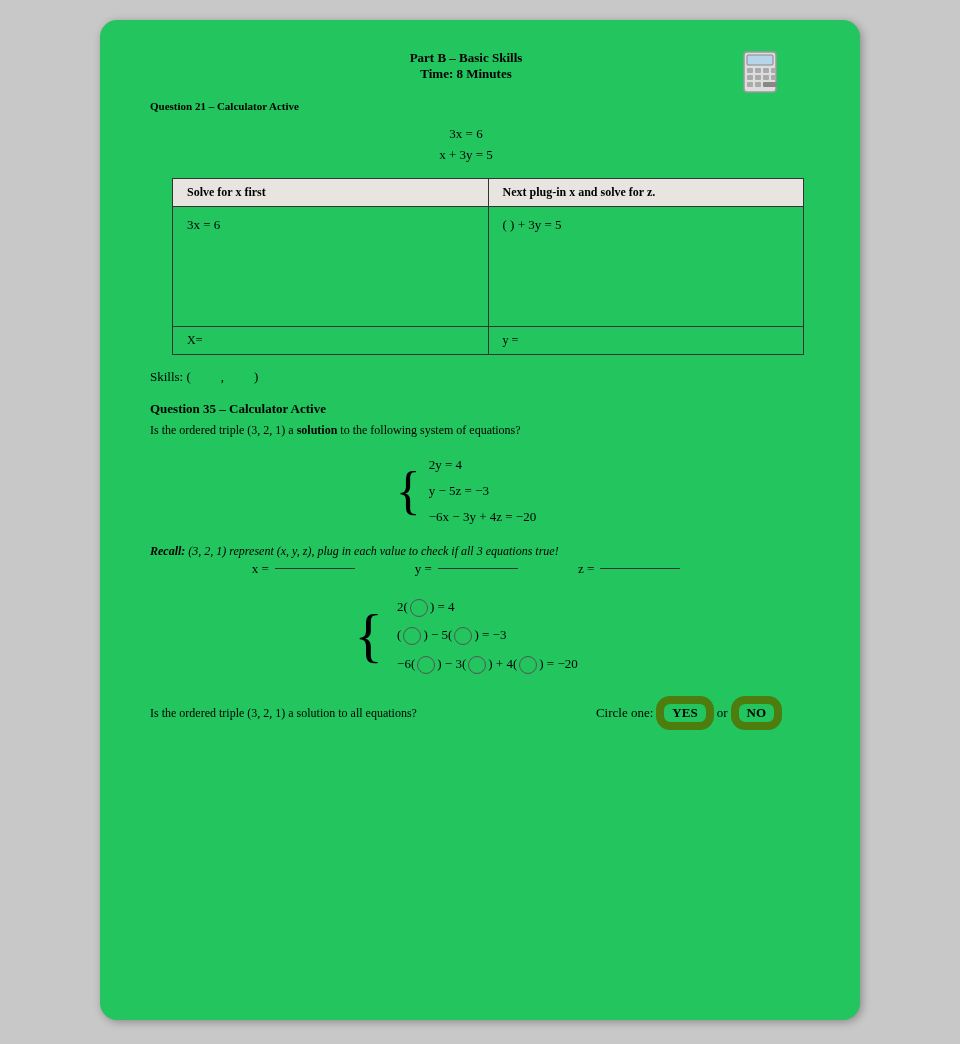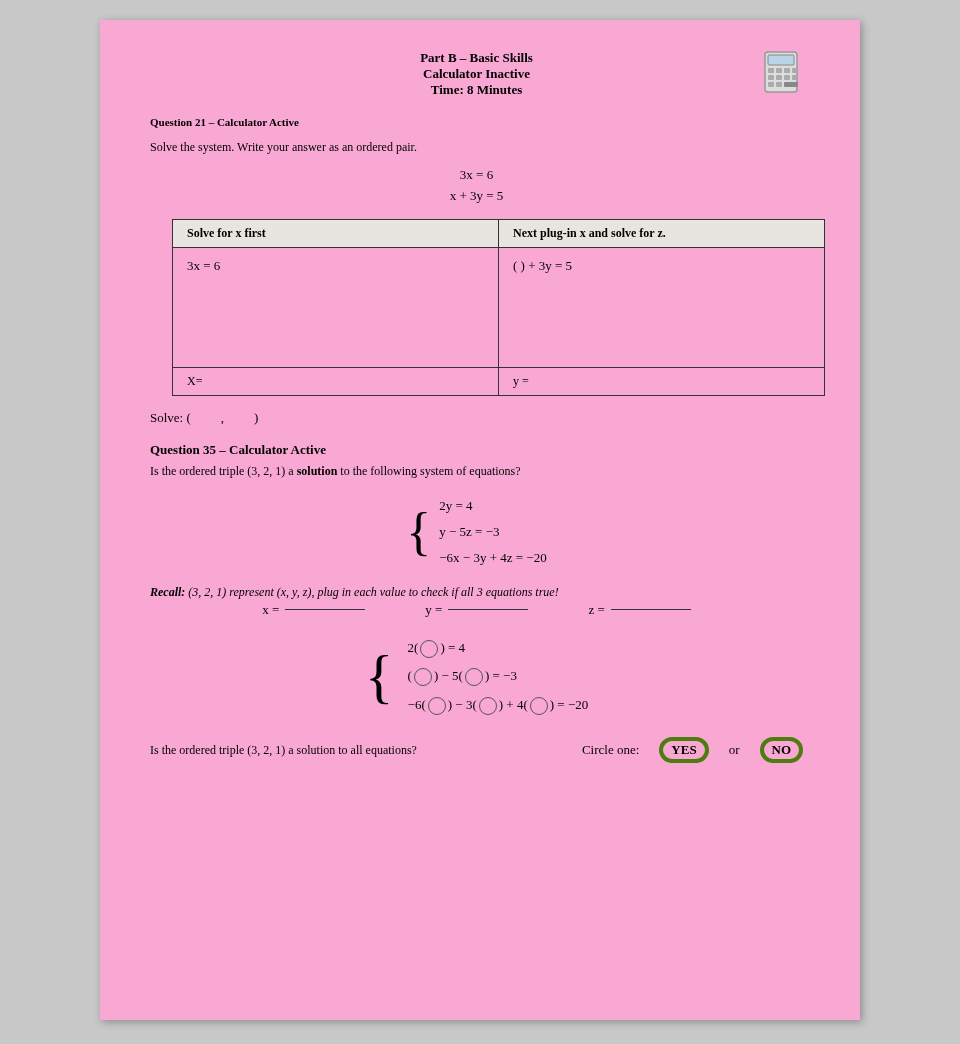--- a/index.html
+++ b/index.html
@@ -5,27 +5,28 @@
     * { box-sizing: border-box; margin: 0; padding: 0; }
     body {
       background: #c8c8c8;
       display: flex;
       justify-content: center;
       align-items: flex-start;
       min-height: 1044px;
       font-family: 'Times New Roman', Times, serif;
     }
     .page {
-      background: #f9a8d4;
+      background: #22c55e;
       width: 760px;
       min-height: 1000px;
       margin: 20px auto;
-      padding: 30px 57px 40px 50px;
+      padding: 30px 78px 40px 50px;
       position: relative;
       box-shadow: 2px 2px 8px rgba(0,0,0,0.3);
+      border-radius: 17px;
     }
     .header {
       text-align: center;
       margin-bottom: 18px;
       position: relative;
     }
     .header-title {
       font-size: 13px;
       font-weight: bold;
     }
@@ -193,25 +194,25 @@
       font-size: 12px;
     }
     .final-question {
       font-size: 12px;
       max-width: 380px;
     }
     .circle-one {
       font-size: 13px;
       display: flex;
       align-items: center;
-      gap: 20px;
+      gap: 3px;
     }
     .circle-word {
       display: inline-block;
-      border: 4px solid #4d7c0f;
+      border: 8px solid #4d7c0f;
       border-radius: 14px;
       padding: 1px 8px;
       font-size: 13px;
       font-weight: bold;
     }
     .or-text {
       font-size: 13px;
       font-weight: normal;
     }
     .work-cell-top {
@@ -223,42 +224,40 @@
       padding: 4px 0 50px 0;
     }
   </style>
 </head>
 <body>
 
 <div class="page">
 
   <div class="header">
     <div class="header-title">Part B – Basic Skills</div>
-    <div class="header-subtitle">Calculator Inactive</div>
     <div class="header-time">Time: 8 Minutes</div>
 
     <svg class="calc-icon" viewBox="0 0 44 44" xmlns="http://www.w3.org/2000/svg">
       <rect x="6" y="2" width="32" height="40" rx="3" ry="3" fill="#ddd" stroke="#999" stroke-width="1.5"></rect>
       <rect x="9" y="5" width="26" height="10" rx="1" fill="#b8d4e8" stroke="#888" stroke-width="1"></rect>
       <rect x="9" y="18" width="6" height="5" rx="1" fill="#aaa"></rect>
       <rect x="17" y="18" width="6" height="5" rx="1" fill="#aaa"></rect>
       <rect x="25" y="18" width="6" height="5" rx="1" fill="#aaa"></rect>
       <rect x="33" y="18" width="5" height="5" rx="1" fill="#aaa"></rect>
       <rect x="9" y="25" width="6" height="5" rx="1" fill="#aaa"></rect>
       <rect x="17" y="25" width="6" height="5" rx="1" fill="#aaa"></rect>
       <rect x="25" y="25" width="6" height="5" rx="1" fill="#aaa"></rect>
       <rect x="33" y="25" width="5" height="5" rx="1" fill="#aaa"></rect>
       <rect x="9" y="32" width="6" height="5" rx="1" fill="#aaa"></rect>
       <rect x="17" y="32" width="6" height="5" rx="1" fill="#aaa"></rect>
       <rect x="25" y="32" width="14" height="5" rx="1" fill="#888"></rect>
     </svg>
   </div>
 
   <div class="question-header">Question 21 – Calculator Active</div>
-  <div class="question-instruction">Solve the system. Write your answer as an ordered pair.</div>
 
   <div class="equations-center">
     <div>3x = 6</div>
     <div>x + 3y = 5</div>
   </div>
 
   <table class="solve-table">
     <thead>
       <tr>
         <th>Solve for x first</th>
@@ -279,21 +278,21 @@
           <span>X=</span>
         </td>
         <td class="answer-cell">
           <span>y =</span>
         </td>
       </tr>
     </tbody>
   </table>
 
   <div class="answer-row">
-    <span>Solve: (</span>
+    <span>Skills: (</span>
     &nbsp;&nbsp;&nbsp;&nbsp;&nbsp;&nbsp;
     <span>,</span>
     &nbsp;&nbsp;&nbsp;&nbsp;&nbsp;&nbsp;
     <span>)</span>
   </div>
 
   <div class="q22-header">Question 35 – Calculator Active</div>
 
   <div class="q22-text">
     <span>Is the ordered triple (3, 2, 1) a</span>

